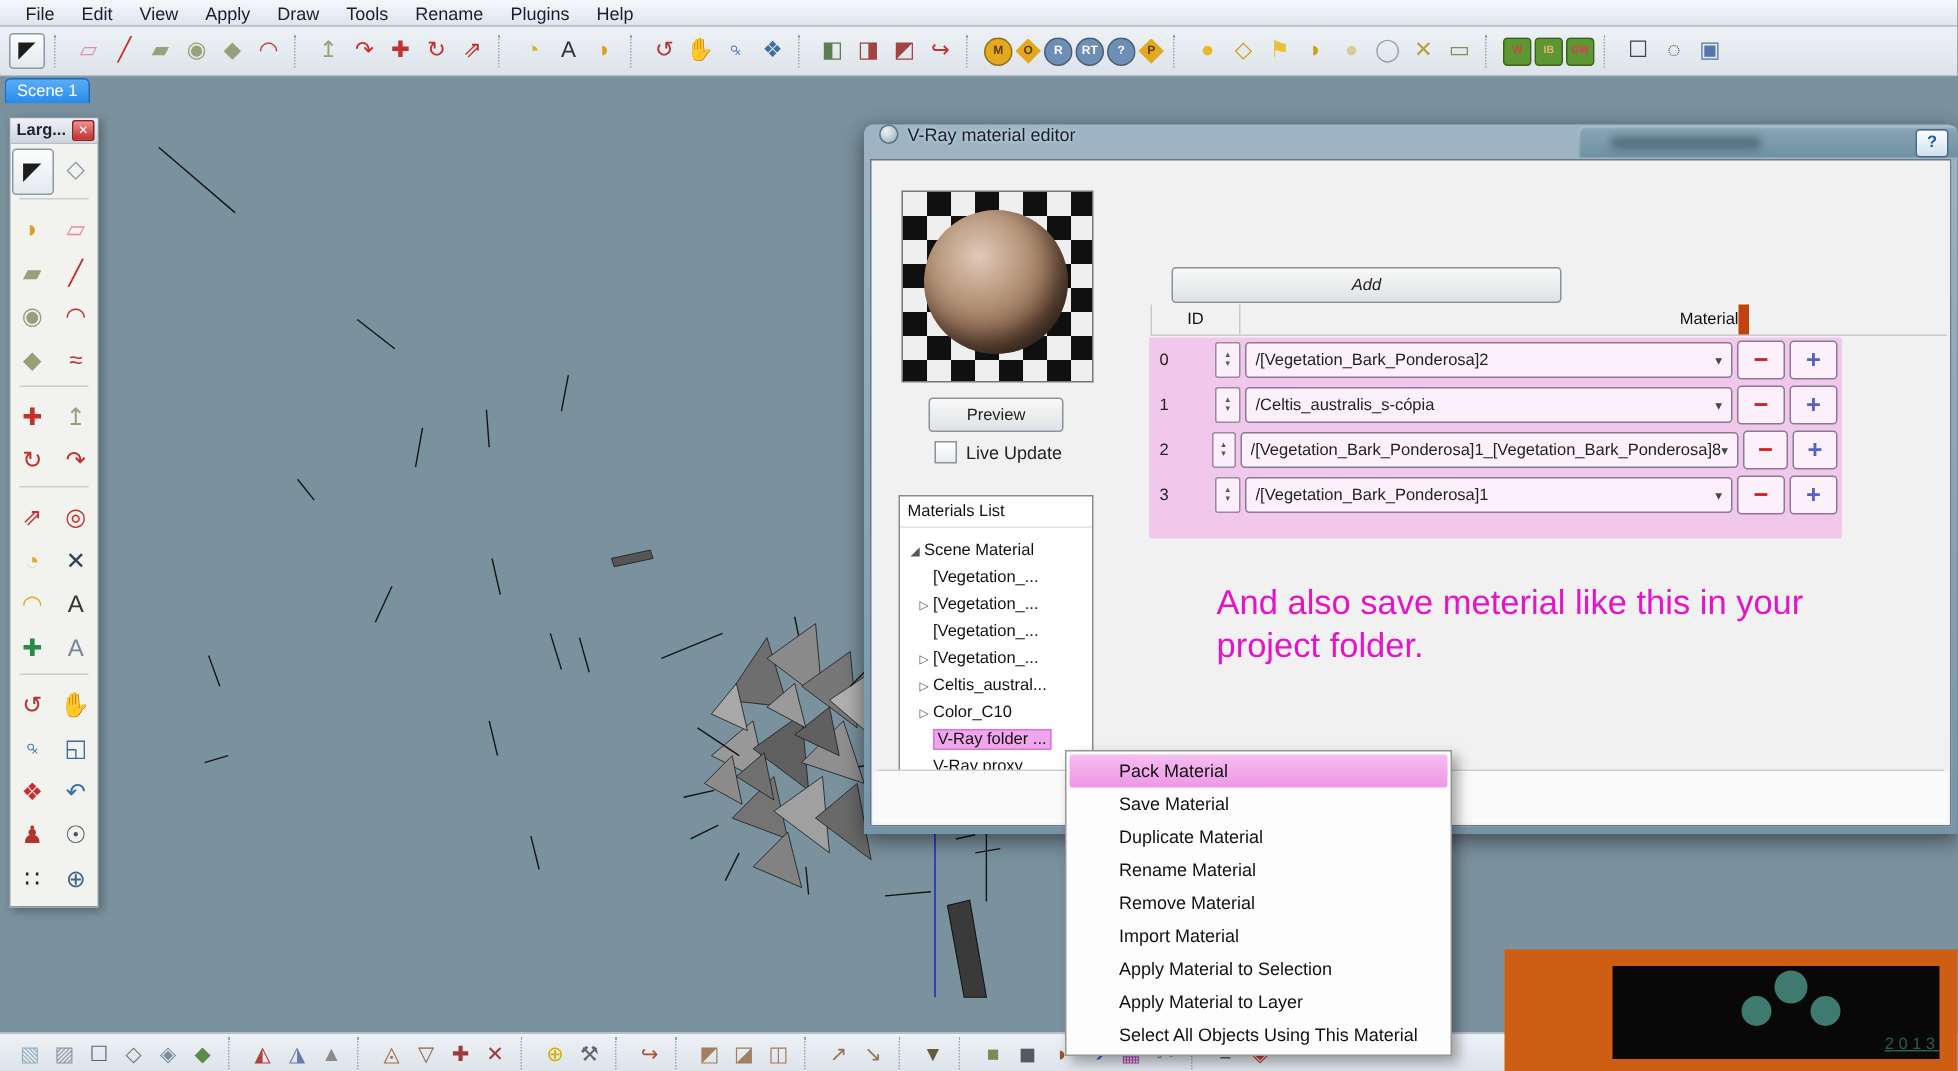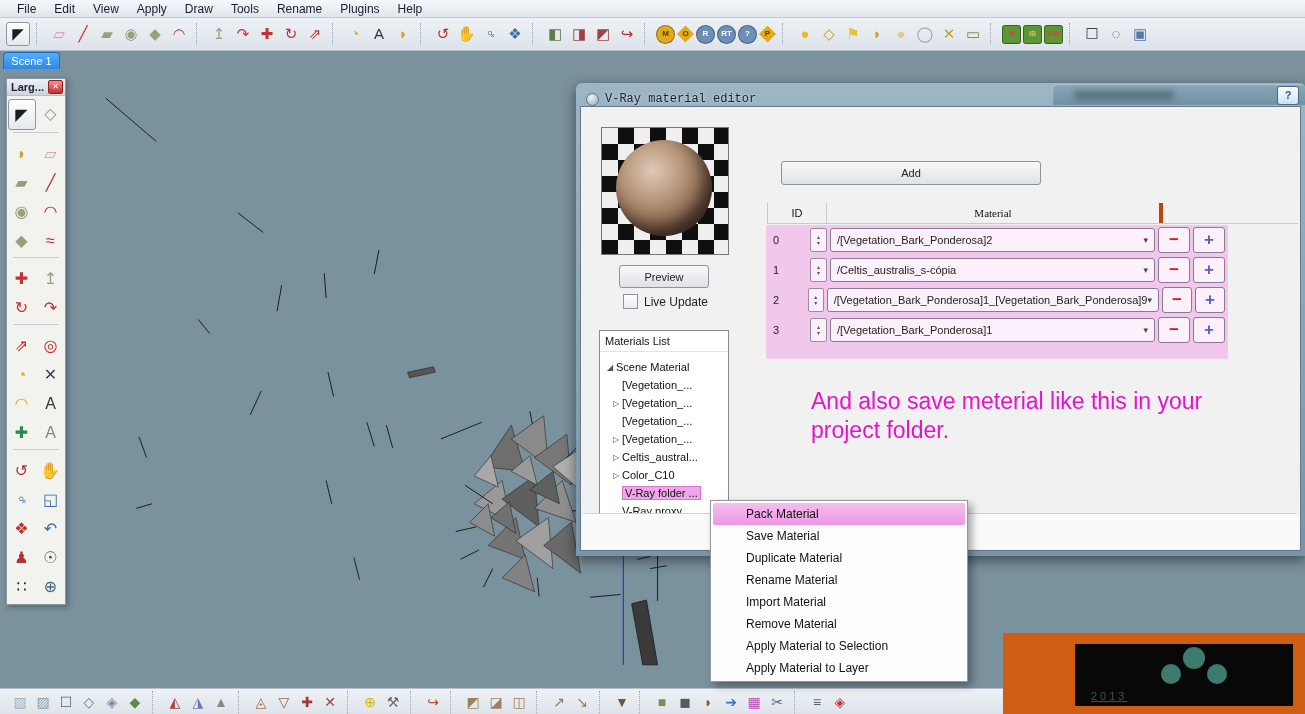--- a/index.html
+++ b/index.html
@@ -39,21 +39,21 @@
   .palette-title .ptxt{font-size:11px;font-weight:bold;color:#223;flex:1;}
   .pclose{width:13px;height:12px;background:linear-gradient(#f09090,#c23030);border:1px solid #902020;border-radius:2px;
     color:#fff;font-size:8px;line-height:11px;text-align:center;cursor:pointer;}
   .palette-body{display:grid;grid-template-columns:1fr 1fr;justify-items:center;padding:3px 0;}
   .palette-body .ticon{width:26px;height:29px;font-size:16px;}
   .palette-body .tsep{grid-column:1/-1;width:46px;height:4px;border-left:none;border-top:1px solid #c6cdd4;margin:2px 0;}
 
   
   .dialog{position:absolute;left:576px;top:83px;width:729px;height:473px;border-radius:6px 6px 0 0;
     background:linear-gradient(#9db5c4,#7795a8);box-shadow:0 4px 14px rgba(0,0,0,.5);z-index:20;}
-  .dlg-titlebar{position:absolute;left:0;top:0;right:0;height:23px;display:flex;align-items:flex-end;padding-left:10px;font-family:Liberation Mono, monospace;}
+  .dlg-titlebar{position:absolute;left:0;top:0;right:0;height:23px;display:flex;align-items:flex-start;padding-left:10px;}
   .dlg-ico{width:11px;height:11px;border-radius:50%;background:radial-gradient(circle at 35% 30%,#eef4f8,#93a8b5);
     border:1px solid #5a7283;margin-right:6px;}
   .dlg-title{font-size:12px;color:#15202a;text-shadow:0 0 3px rgba(255,255,255,.7);}
   .behind-title{position:absolute;left:476px;top:1px;width:253px;height:21px;border-radius:4px 4px 0 0;
     background:linear-gradient(#8aa6b8,#6f90a4);box-shadow:inset 1px 1px 2px rgba(255,255,255,.35);}
   .blur-smudge{position:absolute;left:22px;top:7px;width:100px;height:9px;background:#55707e;filter:blur(3px);border-radius:3px;}
   .help-btn{position:absolute;right:6px;top:2px;width:20px;height:17px;border:1px solid #4a6a85;border-radius:3px;
     background:linear-gradient(#fdfefe,#cfe0ee);color:#1a5fae;font-weight:bold;font-size:11px;text-align:center;line-height:16px;cursor:pointer;}
   .dlg-client{position:absolute;left:4px;top:23px;right:4px;bottom:5px;background:#f1f1f1;border:1px solid #68798a;}
 
@@ -76,26 +76,26 @@
   .mat-list{position:absolute;left:18px;top:223px;width:130px;height:215px;background:#fff;border:1px solid #828a94;box-sizing:border-box;}
   .ml-header{font-size:11px;color:#111;padding:4px 0 4px 5px;border-bottom:1px solid #e2e2e2;}
   .trow{display:flex;align-items:center;height:18px;font-size:11px;color:#111;cursor:pointer;padding-left:4px;}
   .trow .ttoggle{width:12px;font-size:8px;color:#555;text-align:center;}
   .trow.lvl1{padding-left:10px;}
   .trow .tlabel{white-space:nowrap;overflow:hidden;}
   .trow.hl .tlabel{background:#f0a6ec;border:1px solid #d876d2;padding:0 2px;}
   .tree{padding-top:6px;}
 
   
-  .add-btn{position:absolute;left:200px;top:54px;width:258px;height:22px;}
+  .add-btn{position:absolute;left:200px;top:71px;width:258px;height:22px;font-style:italic;}
   .remove-btn{position:absolute;left:464px;top:53px;width:254px;height:22px;}
   .mtable-head{position:absolute;left:186px;top:96px;right:2px;height:20px;display:flex;align-items:center;
     border-left:1px solid #c9c9c9;border-bottom:1px solid #c9c9c9;font-size:11px;color:#111;}
   .mtable-head .hid{width:58px;text-align:center;border-right:1px solid #c9c9c9;height:100%;line-height:20px;}
-  .mtable-head .hmat{width:332px;text-align:center;border-right:4px solid #c2410c;height:100%;line-height:20px;font-family:Liberation Serif, serif;}
+  .mtable-head .hmat{width:332px;text-align:right;border-right:7px solid #c2410c;height:100%;line-height:20px;}
   .mrows{position:absolute;left:185px;top:118px;width:462px;height:134px;background:rgba(242,150,228,.45);border-radius:2px;}
   .mrow{display:flex;align-items:center;height:30px;padding:0 3px;gap:3px;}
   .mid{width:34px;font-size:11px;color:#222;padding-left:4px;background:transparent;}
   .spin{width:15px;height:22px;display:flex;flex-direction:column;align-items:center;justify-content:center;
     background:rgba(255,255,255,.7);border:1px solid #9a8aa0;border-radius:2px;cursor:pointer;}
   .spin i{font-style:normal;font-size:6px;line-height:6px;color:#557;}
   .mdrop{flex:1;height:22px;display:flex;align-items:center;background:rgba(255,255,255,.75);
     border:1px solid #8a7a95;border-radius:3px;padding:0 6px;cursor:pointer;}
   .mdrop .mtext{flex:1;font-size:11px;color:#222;white-space:nowrap;overflow:hidden;}
   .mdrop .caret{font-size:9px;color:#445;}
@@ -117,21 +117,21 @@
   
   .logo{position:absolute;left:1003px;top:633px;width:302px;height:81px;background:#cd5e13;z-index:50;}
   .logo-black{position:absolute;left:72px;top:11px;width:218px;height:62px;background:#080808;}
   .dot{position:absolute;border-radius:50%;background:#3e7a6d;}
   .dot.d1{left:108px;top:3px;width:22px;height:22px;}
   .dot.d2{left:86px;top:20px;width:20px;height:20px;}
   .dot.d3{left:132px;top:20px;width:20px;height:20px;}
   .logo-text{position:absolute;left:10px;top:18px;width:200px;color:#fff;font-family:"DejaVu Serif",serif;white-space:nowrap;}
   .logo-text .big{font-size:31px;}
   .logo-text .mid2{font-size:19px;letter-spacing:1px;}
-  .logo-year{position:absolute;left:16px;right:0;top:46px;text-align:left;color:#2d5b4f;font-size:11px;letter-spacing:3px;text-decoration:underline;}
+  .logo-year{position:absolute;left:1px;right:0;top:46px;text-align:right;color:#2d5b4f;font-size:11px;letter-spacing:3px;text-decoration:underline;}
 </style>
 </head>
 <body>
 
 <div id="app">
 
   <div class="menubar">
     <span>File</span>
     <span>Edit</span>
     <span>View</span>
@@ -398,21 +398,21 @@
           <span class="mbtn minus">−</span>
           <span class="mbtn plus">+</span>
         </div>
         <div class="mrow">
           <span class="mid">2</span>
           <span class="spin">
               <i>▴</i>
               <i>▾</i>
             </span>
           <span class="mdrop">
-            <span class="mtext">/[Vegetation_Bark_Ponderosa]1_[Vegetation_Bark_Ponderosa]9</span>
+            <span class="mtext">/[Vegetation_Bark_Ponderosa]1_[Vegetation_Bark_Ponderosa]8</span>
             <span class="caret">▾</span>
           </span>
           <span class="mbtn minus">−</span>
           <span class="mbtn plus">+</span>
         </div>
         <div class="mrow">
           <span class="mid">3</span>
           <span class="spin">
               <i>▴</i>
               <i>▾</i>
@@ -430,24 +430,25 @@
       <div class="dlg-bottom"></div>
       <div class="groove"></div>
     </div>
   </div>
 
   <div class="ctx-menu">
     <div class="ctx-item hl">Pack Material</div>
     <div class="ctx-item">Save Material</div>
     <div class="ctx-item">Duplicate Material</div>
     <div class="ctx-item">Rename Material</div>
+    <div class="ctx-item">Remove Material</div>
     <div class="ctx-item">Import Material</div>
-    <div class="ctx-item">Remove Material</div>
     <div class="ctx-item">Apply Material to Selection</div>
     <div class="ctx-item">Apply Material to Layer</div>
+    <div class="ctx-item">Select All Objects Using This Material</div>
   </div>
 
   <div class="toolbar bottom">
       <span class="ticon" style="color: rgb(154, 176, 192);">▧</span>
       <span class="ticon" style="color: rgb(138, 154, 168);">▨</span>
       <span class="ticon" style="color: rgb(85, 102, 119);">☐</span>
       <span class="ticon" style="color: rgb(102, 119, 136);">◇</span>
       <span class="ticon" style="color: rgb(122, 138, 160);">◈</span>
       <span class="ticon" style="color: rgb(93, 138, 74);">◆</span>
       <span class="tsep"></span>

